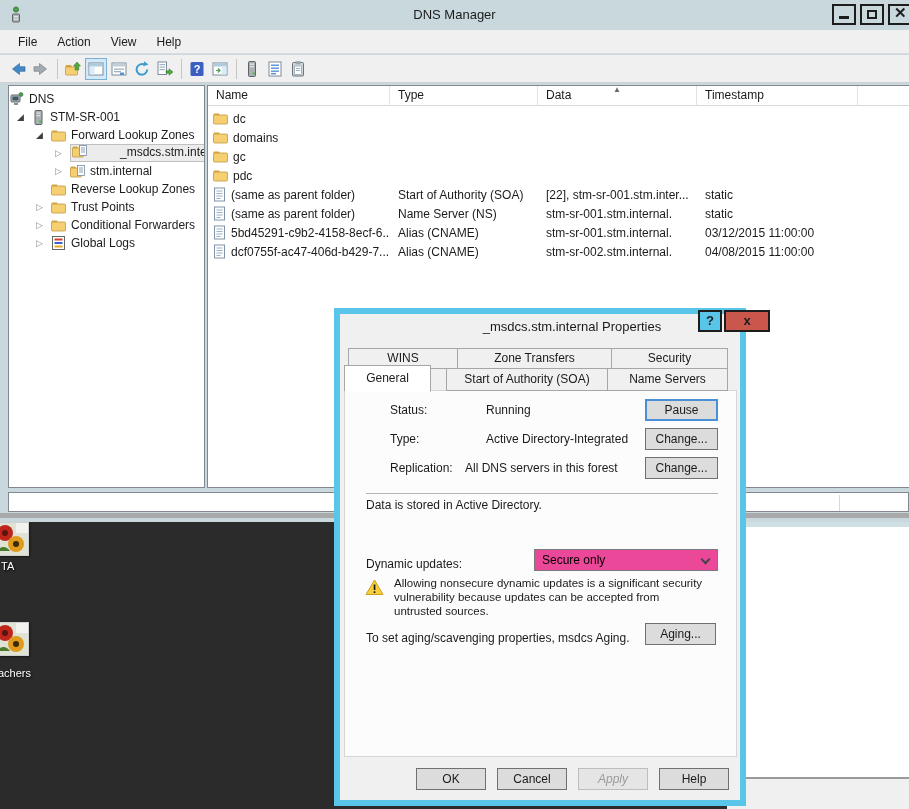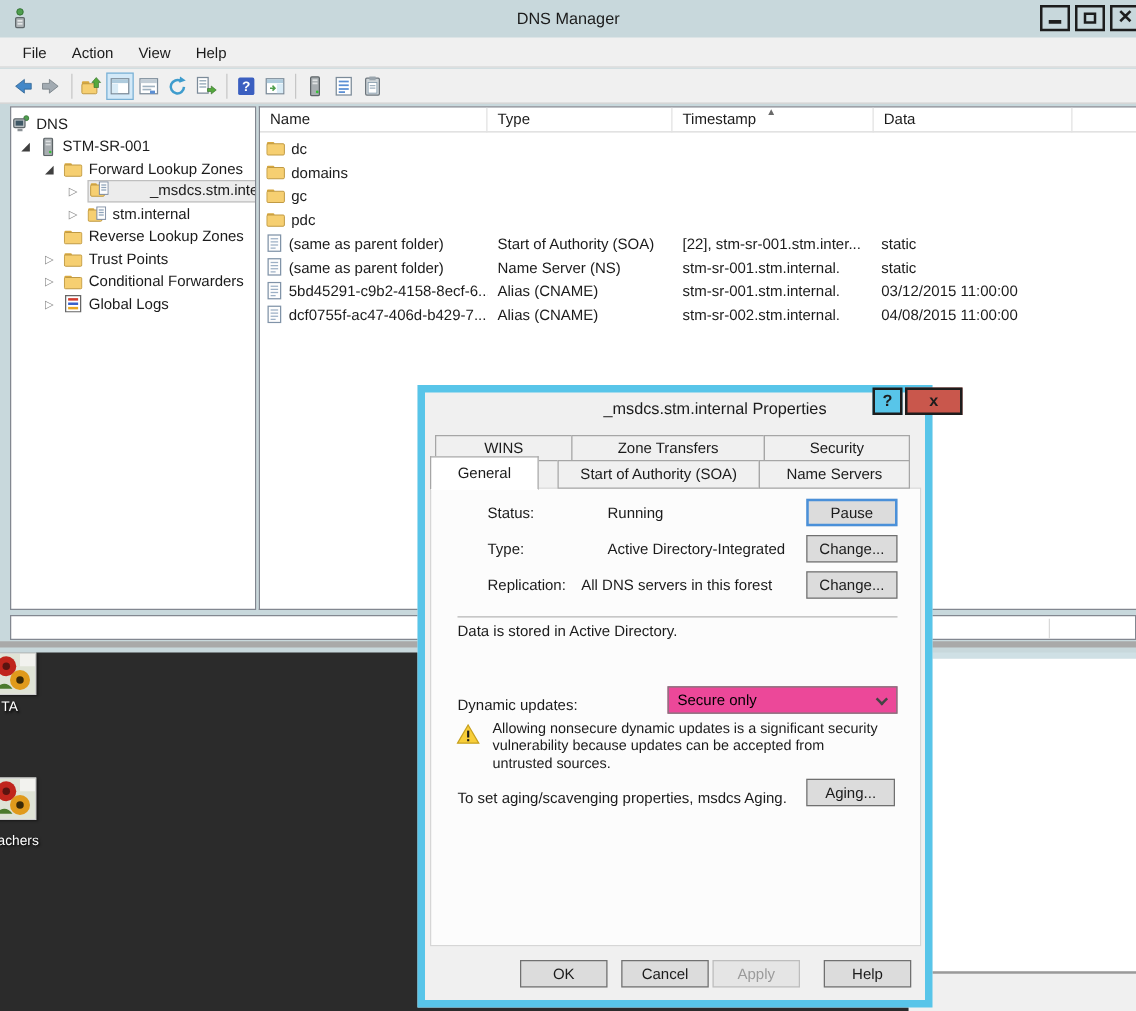--- a/index.html
+++ b/index.html
@@ -88,21 +88,21 @@
   .g-val { position:absolute; left:96px; top:0; white-space:nowrap; }
   .g-row { position:absolute; left:21px; width:352px; height:14px; font-size:12px; color:#1b1b1b;margin-left:24px; }
   .g-btn { position:absolute; left:300px; width:73px; height:22px; background:#dcdcdc; border:1px solid #707070; font-size:12px; color:#1b1b1b; text-align:center; line-height:20px; font-family:"Liberation Sans",sans-serif; }
   .g-btn.focus { border:2px solid #4a90d9; line-height:18px; }
   .g-sep { position:absolute; left:21px; top:102px; width:352px; height:1px; background:#b5b5b5; }
   .combo { position:absolute; left:189px; top:158px; width:184px; height:22px; background:#ec4899; border:1px solid #7a7a7a; font-size:12px; padding:3px 0 0 7px; }
   .combo-arrow { position:absolute; right:8px; top:6px; width:7px; height:7px; border-right:2px solid #444; border-bottom:2px solid #444; transform:rotate(45deg); }
   .warn-text { position:absolute; left:49px; top:185px; width:312px; font-size:11.5px; line-height:1.22; color:#1b1b1b; }
   .aging-btn { position:absolute; left:300px; top:232px; width:71px; height:22px; }
   .dlg-footer-btn { position:absolute; top:454px; width:70px; height:22px; background:#dcdcdc; border:1px solid #707070; font-size:12px; color:#1b1b1b; text-align:center; line-height:20px; font-family:"Liberation Sans",sans-serif; }
-  .fb-ok { left:76px; } .fb-cancel { left:157px; } .fb-apply { left:230px; background:#e5e5e5; border-color:#bdbdbd; color:#9b9b9b; } .fb-help { left:319px; }
+  .fb-ok { left:76px; } .fb-cancel { left:157px; } .fb-apply { left:238px; background:#e5e5e5; border-color:#bdbdbd; color:#9b9b9b;font-style:italic; } .fb-help { left:319px; }
 </style>
 </head>
 <body>
 
 <div id="screen">
 
   <div class="bg-window">
     <div class="bg-top-shadow"></div>
     <div class="bg-top-band"></div>
     <div class="bg-footer"></div>
@@ -345,22 +345,22 @@
           <rect x="3.5" y="9.5" width="8" height="2" fill="#e9a821"></rect>
         </svg>
         <span>Global Logs</span>
       </div>
     </div>
 
     <div class="list-pane">
       <div class="lv-header">
         <div class="lv-h-cell c-name">Name</div>
         <div class="lv-h-cell c-type">Type</div>
+        <div class="lv-h-cell c-data">Data</div>
         <div class="lv-h-cell c-ts">Timestamp</div>
-        <div class="lv-h-cell c-data">Data</div>
         <div class="lv-h-cell c-rest"></div>
         <span class="sort-asc">▲</span>
       </div>
       <div class="lv-rows">
 
         <div class="lv-row">
           <div class="lv-cell first c-name">
             <svg width="15" height="13" viewBox="0 0 15 13">
                 <rect x="0.5" y="1.5" width="6" height="3" rx="1" fill="#d8a83e"></rect>
                 <rect x="0.5" y="3" width="14" height="9" rx="1" fill="#f6cf71" stroke="#c09a44" stroke-width=".8"></rect>

